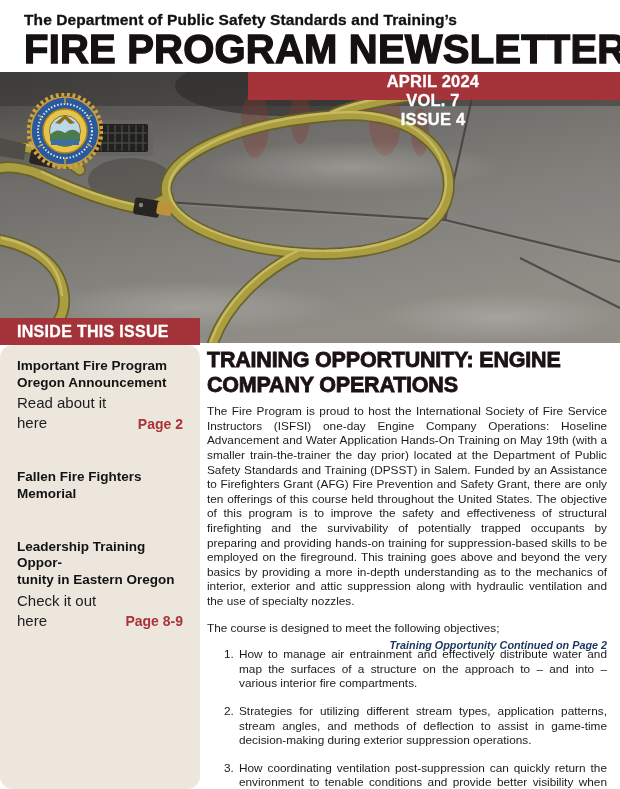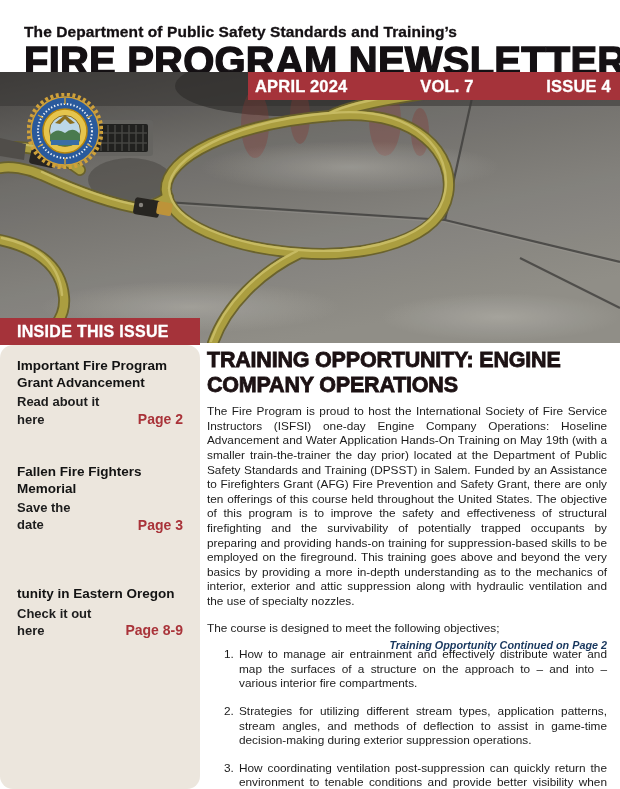--- a/index.html
+++ b/index.html
@@ -3,46 +3,46 @@
 <meta charset="utf-8">
 <style>
   * { margin:0; padding:0; box-sizing:border-box; }
   html,body { width:620px; height:789px; }
   body {
     position:relative; overflow:hidden; background:#ffffff;
     font-family:"Liberation Sans", sans-serif; color:#1b1b1b;
   }
 
   
-  .header { position:absolute; top:16px; left:0; width:620px; height:72px; background:#fff; padding:7px 0 0 24px; }
+  .header { position:absolute; top:4px; left:0; width:620px; height:72px; background:#fff; padding:7px 0 0 24px; }
   .kicker { font-size:15.5px; font-weight:700; color:#141013; letter-spacing:0.1px; -webkit-text-stroke:0.3px #141013; }
   .masthead { margin-top:1px; font-size:40px; line-height:38px; font-weight:700; color:#141013;
               letter-spacing:0.2px; -webkit-text-stroke:1.3px #141013; white-space:nowrap; }
 
   
   .photo { position:absolute; top:72px; left:0; width:620px; height:271px; }
   .photo svg { display:block; }
 
   
   .issue-bar { position:absolute; top:72px; left:248px; width:372px; height:28px; background:#A5333A;
-               display:flex; align-items:center; justify-content:space-between; padding:0 9px 0 7px; }
+               display:flex; align-items:center; justify-content:space-between; padding:0 9px 0 7px;flex-direction:column; }
   .issue-bar span { color:#fff; font-weight:700; font-size:16.5px; letter-spacing:0.2px; -webkit-text-stroke:0.3px #fff; }
 
   
   .seal { position:absolute; top:93px; left:27px; width:76px; height:76px; }
 
   
   .sidebar { position:absolute; top:318px; left:0; width:200px; height:524px; }
   .sidebar-banner { height:27px; background:#A5333A; color:#fff; font-weight:700; font-size:16px;
                     line-height:27px; padding-left:17px; letter-spacing:0.3px; -webkit-text-stroke:0.3px #fff; }
   .sidebar-body { background:#ECE6DD; height:444px; padding:13px 14px 0 17px;border-radius:13px; }
   .toc-item { margin-bottom:36px; }
   .toc-title { font-size:13.5px; line-height:1.24; font-weight:700; color:#131313; }
   .toc-desc-row { position:relative; margin-top:2px; }
-  .toc-desc { font-size:13px; line-height:1.32; color:#1d1d1d;font-weight:bold; }
+  .toc-desc { font-size:15px; line-height:1.32; color:#1d1d1d; }
   .toc-page { position:absolute; right:3px; bottom:1px; font-size:14px; font-weight:700; color:#A93339; }
 
   
   .main { position:absolute; top:343px; left:200px; width:420px; height:322px; background:#fff; padding:5px 13px 0 7px; }
   .article-title { font-size:21.5px; line-height:1.17; font-weight:700; color:#1c1113;
                    letter-spacing:-0.2px; -webkit-text-stroke:0.8px #1c1113; margin-bottom:6px; }
   .article-body p { font-size:11.8px; line-height:14.6px; text-align:justify; color:#1b1b1b; margin-bottom:12px; }
   .objectives { margin:12px 0 0 0; padding-left:30px; }
   .objectives li { font-size:11.8px; line-height:14.6px; text-align:justify; color:#1b1b1b;
                    margin-bottom:13px; padding-left:2px; }
@@ -184,49 +184,42 @@
   </g>
 </svg>
 
 <div class="sidebar">
   <div class="sidebar-banner">INSIDE THIS ISSUE</div>
   <div class="sidebar-body">
 
     <div class="toc-item">
       <div class="toc-title">
         <span>Important Fire Program</span><br>
-        <span>Grant Advancement</span>
+        <span>Oregon Announcement</span>
       </div>
       <div class="toc-desc-row">
         <div class="toc-desc">
           <span>Read about it</span><br>
           <span>here</span>
         </div>
         <div class="toc-page">Page 2</div>
       </div>
     </div>
 
     <div class="toc-item">
       <div class="toc-title">
         <span>Fallen Fire Fighters</span><br>
         <span>Memorial</span>
       </div>
-      <div class="toc-desc-row">
-        <div class="toc-desc">
-          <span>Save the</span><br>
-          <span>date</span>
-        </div>
-        <div class="toc-page">Page 3</div>
-      </div>
     </div>
 
 
     <div class="toc-item">
       <div class="toc-title">
-        <br>
+        <span>Leadership Training Oppor-</span><br>
         <span>tunity in Eastern Oregon</span>
       </div>
       <div class="toc-desc-row">
         <div class="toc-desc">
           <span>Check it out</span><br>
           <span>here</span>
         </div>
         <div class="toc-page">Page 8-9</div>
       </div>
     </div>

